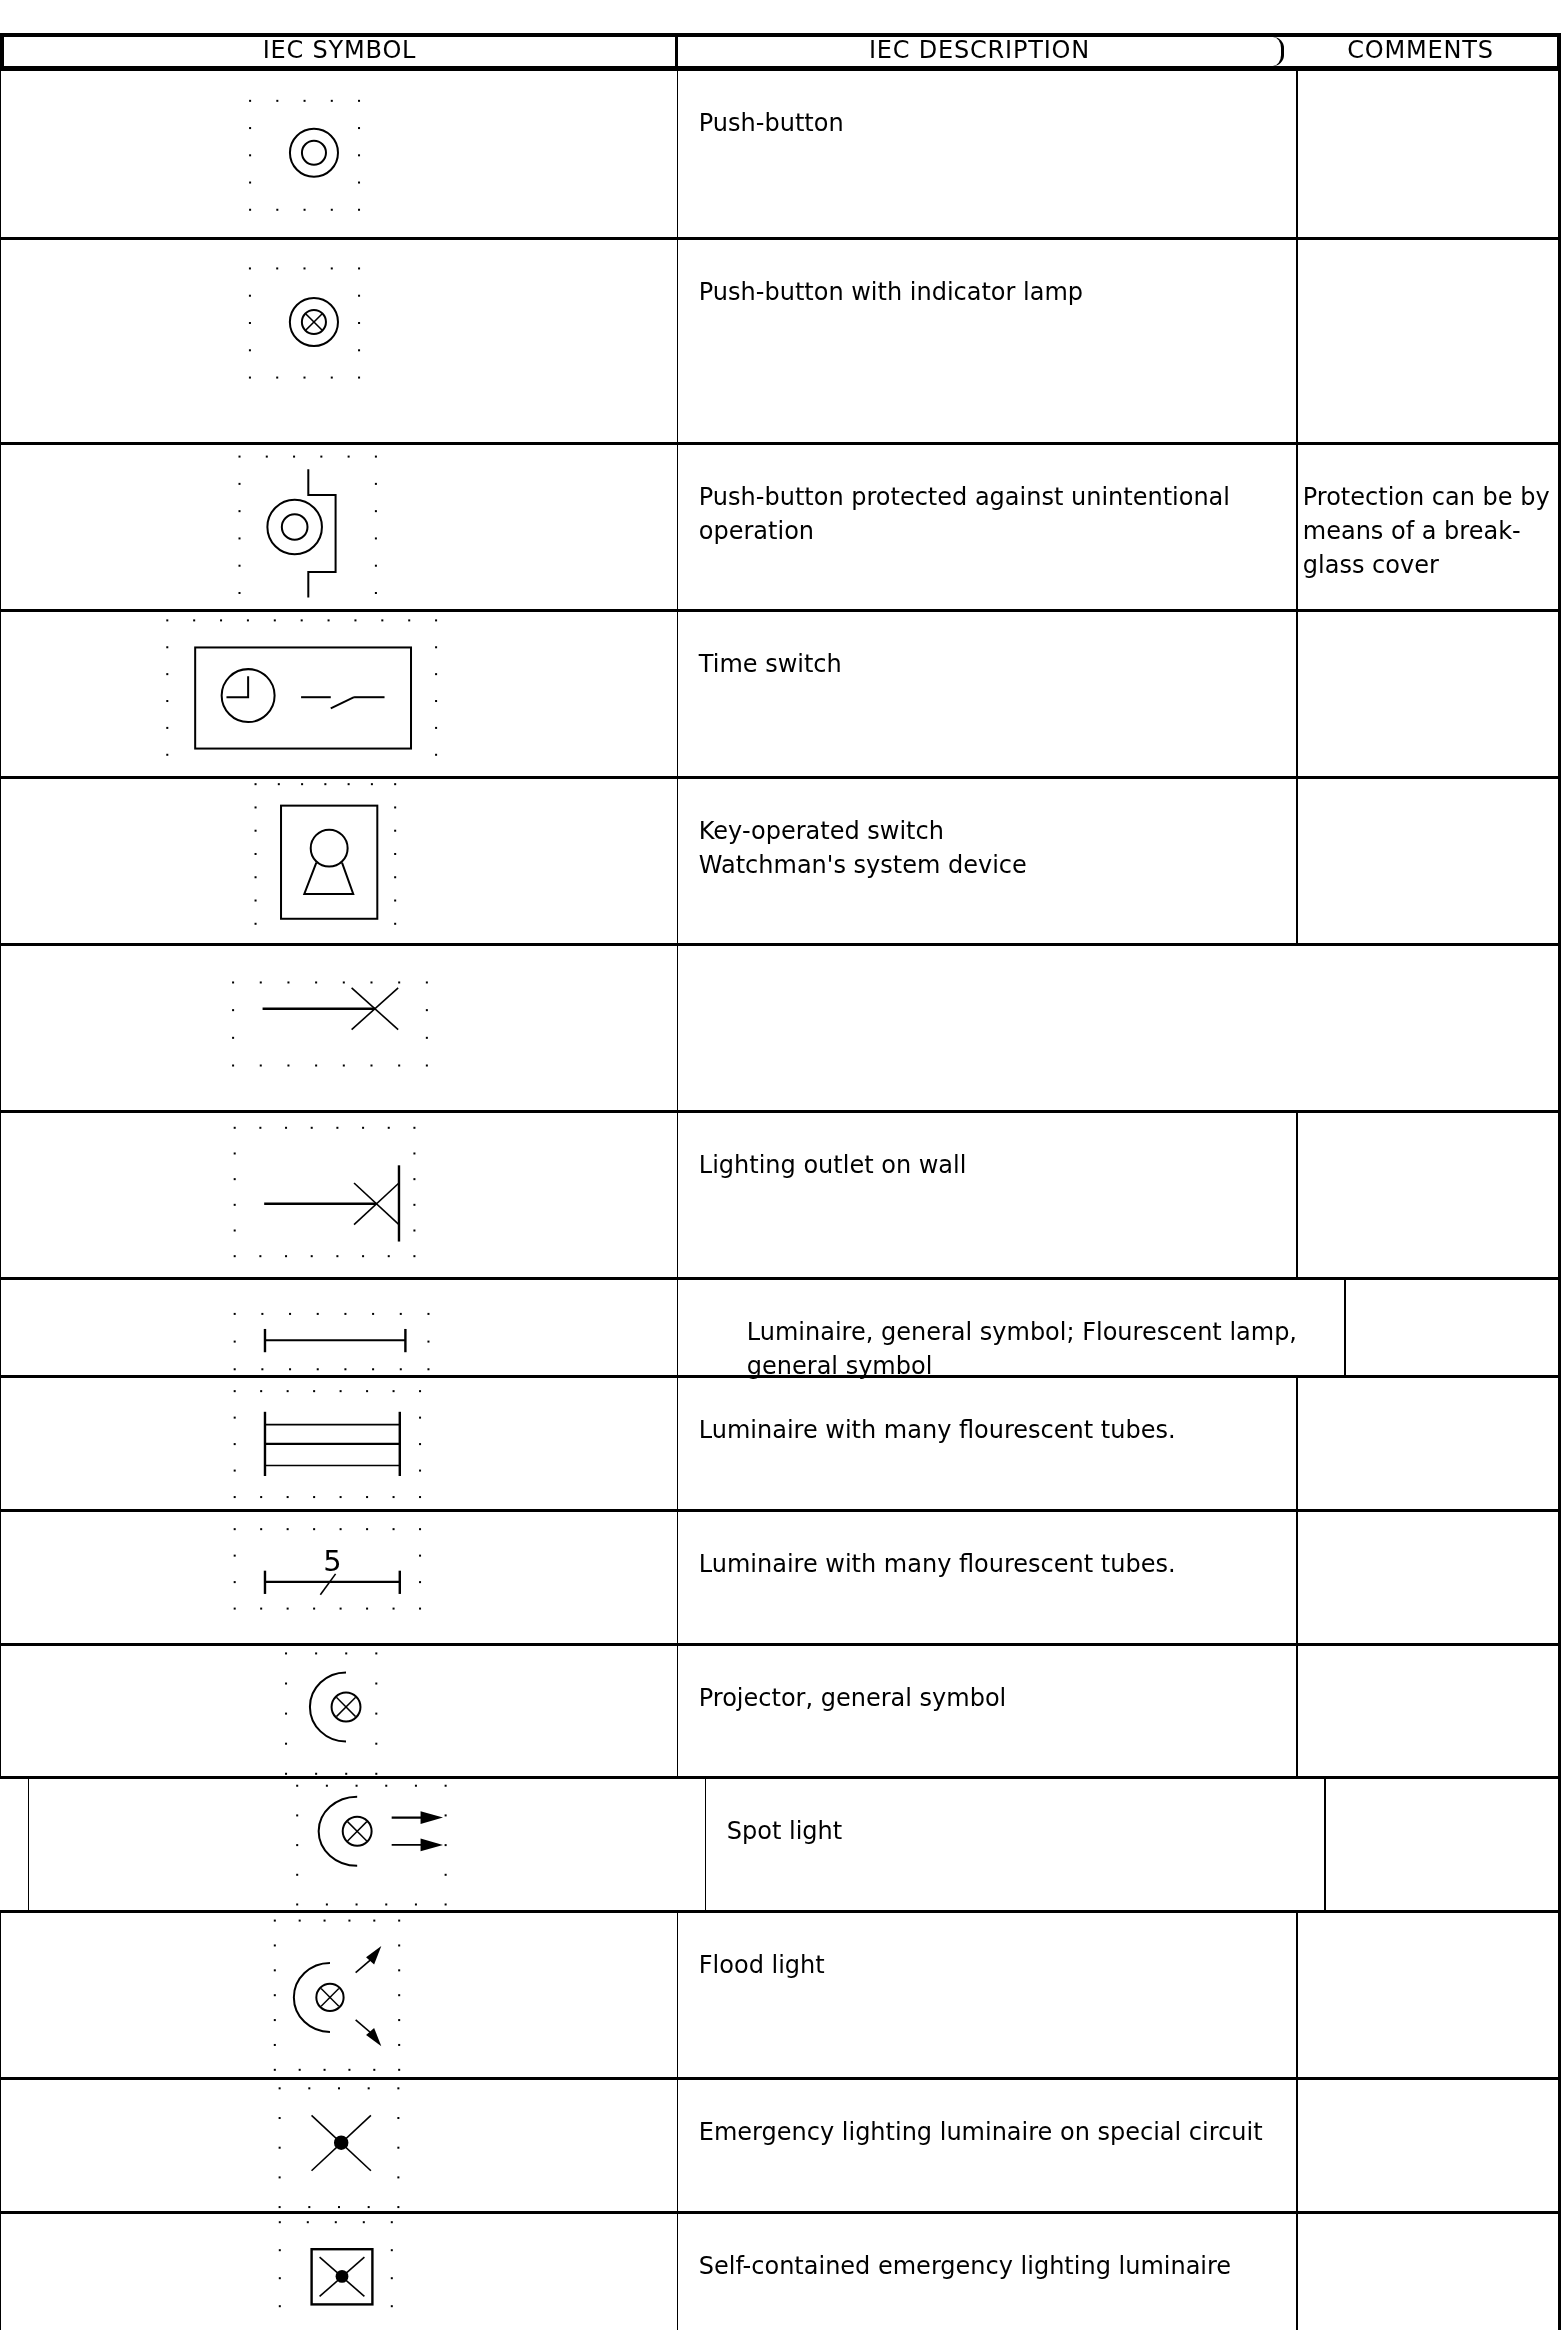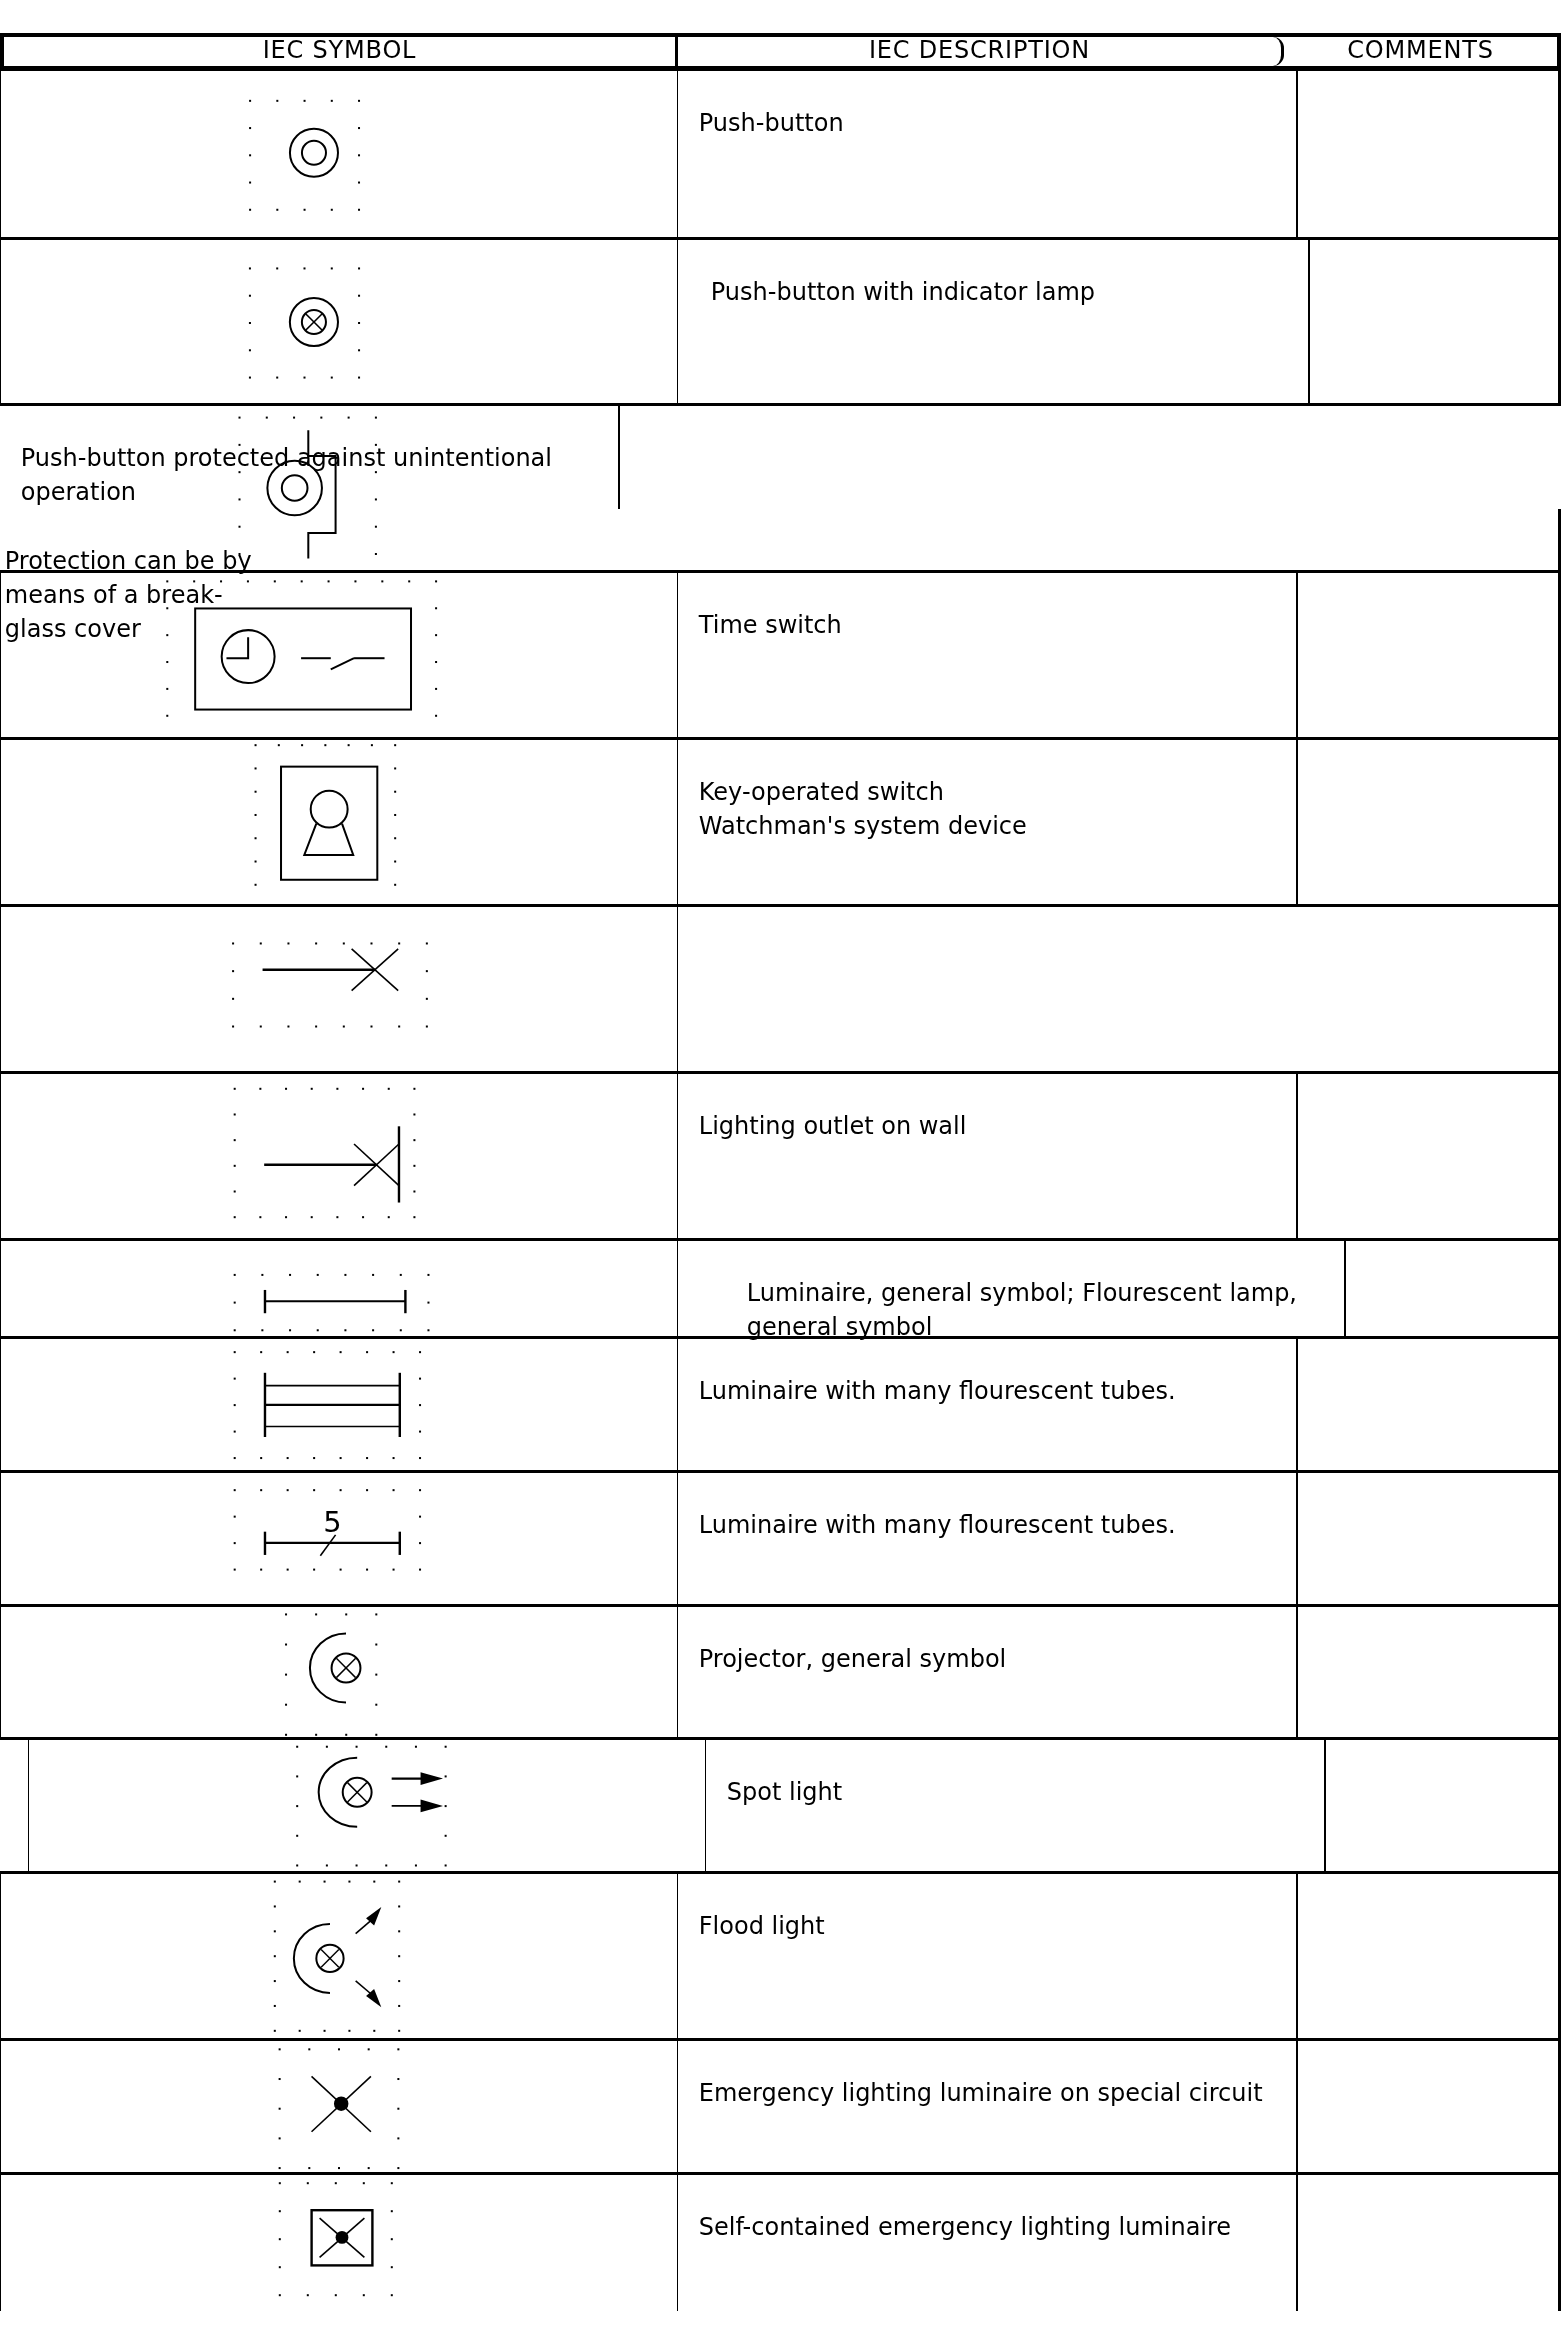--- a/index.html
+++ b/index.html
@@ -54,21 +54,21 @@
             <rect x="445" y="172" width="2.5" height="2.5"></rect>
           </g>
         <circle cx="390" cy="102" r="30" fill="none" stroke="#000" stroke-width="2.5"></circle>
         <circle cx="390" cy="102" r="15" fill="none" stroke="#000" stroke-width="2.5"></circle>
       </svg>
     </div>
     <div class="c2">Push-button</div>
     <div class="c3"></div>
   </div>
 
-  <div class="row" style="height: 166px; gap: 12px;">
+  <div class="row" style="height: 205px;">
     <div class="c1">
       <svg width="678" height="164" viewBox="0 0 845 204">
         <g fill="#000" class="dots">
             <rect x="309" y="34" width="2.5" height="2.5"></rect>
             <rect x="343" y="34" width="2.5" height="2.5"></rect>
             <rect x="377" y="34" width="2.5" height="2.5"></rect>
             <rect x="411" y="34" width="2.5" height="2.5"></rect>
             <rect x="445" y="34" width="2.5" height="2.5"></rect>
             <rect x="309" y="68" width="2.5" height="2.5"></rect>
             <rect x="445" y="68" width="2.5" height="2.5"></rect>
@@ -85,21 +85,21 @@
         <circle cx="390" cy="102" r="30" fill="none" stroke="#000" stroke-width="2.5"></circle>
         <circle cx="390" cy="102" r="15" fill="none" stroke="#000" stroke-width="2.5"></circle>
         <line x1="380" y1="92" x2="400" y2="112" stroke="#000" stroke-width="2"></line>
         <line x1="400" y1="92" x2="380" y2="112" stroke="#000" stroke-width="2"></line>
       </svg>
     </div>
     <div class="c2">Push-button with indicator lamp</div>
     <div class="c3"></div>
   </div>
 
-  <div class="row" style="height: 167px; flex-direction: column;">
+  <div class="row" style="height: 167px;">
     <div class="c1">
       <svg width="678" height="164" viewBox="0 0 845 204">
         <g fill="#000" class="dots">
             <rect x="296" y="13" width="2.5" height="2.5"></rect>
             <rect x="330" y="13" width="2.5" height="2.5"></rect>
             <rect x="364" y="13" width="2.5" height="2.5"></rect>
             <rect x="398" y="13" width="2.5" height="2.5"></rect>
             <rect x="432" y="13" width="2.5" height="2.5"></rect>
             <rect x="466" y="13" width="2.5" height="2.5"></rect>
             <rect x="296" y="47" width="2.5" height="2.5"></rect>

